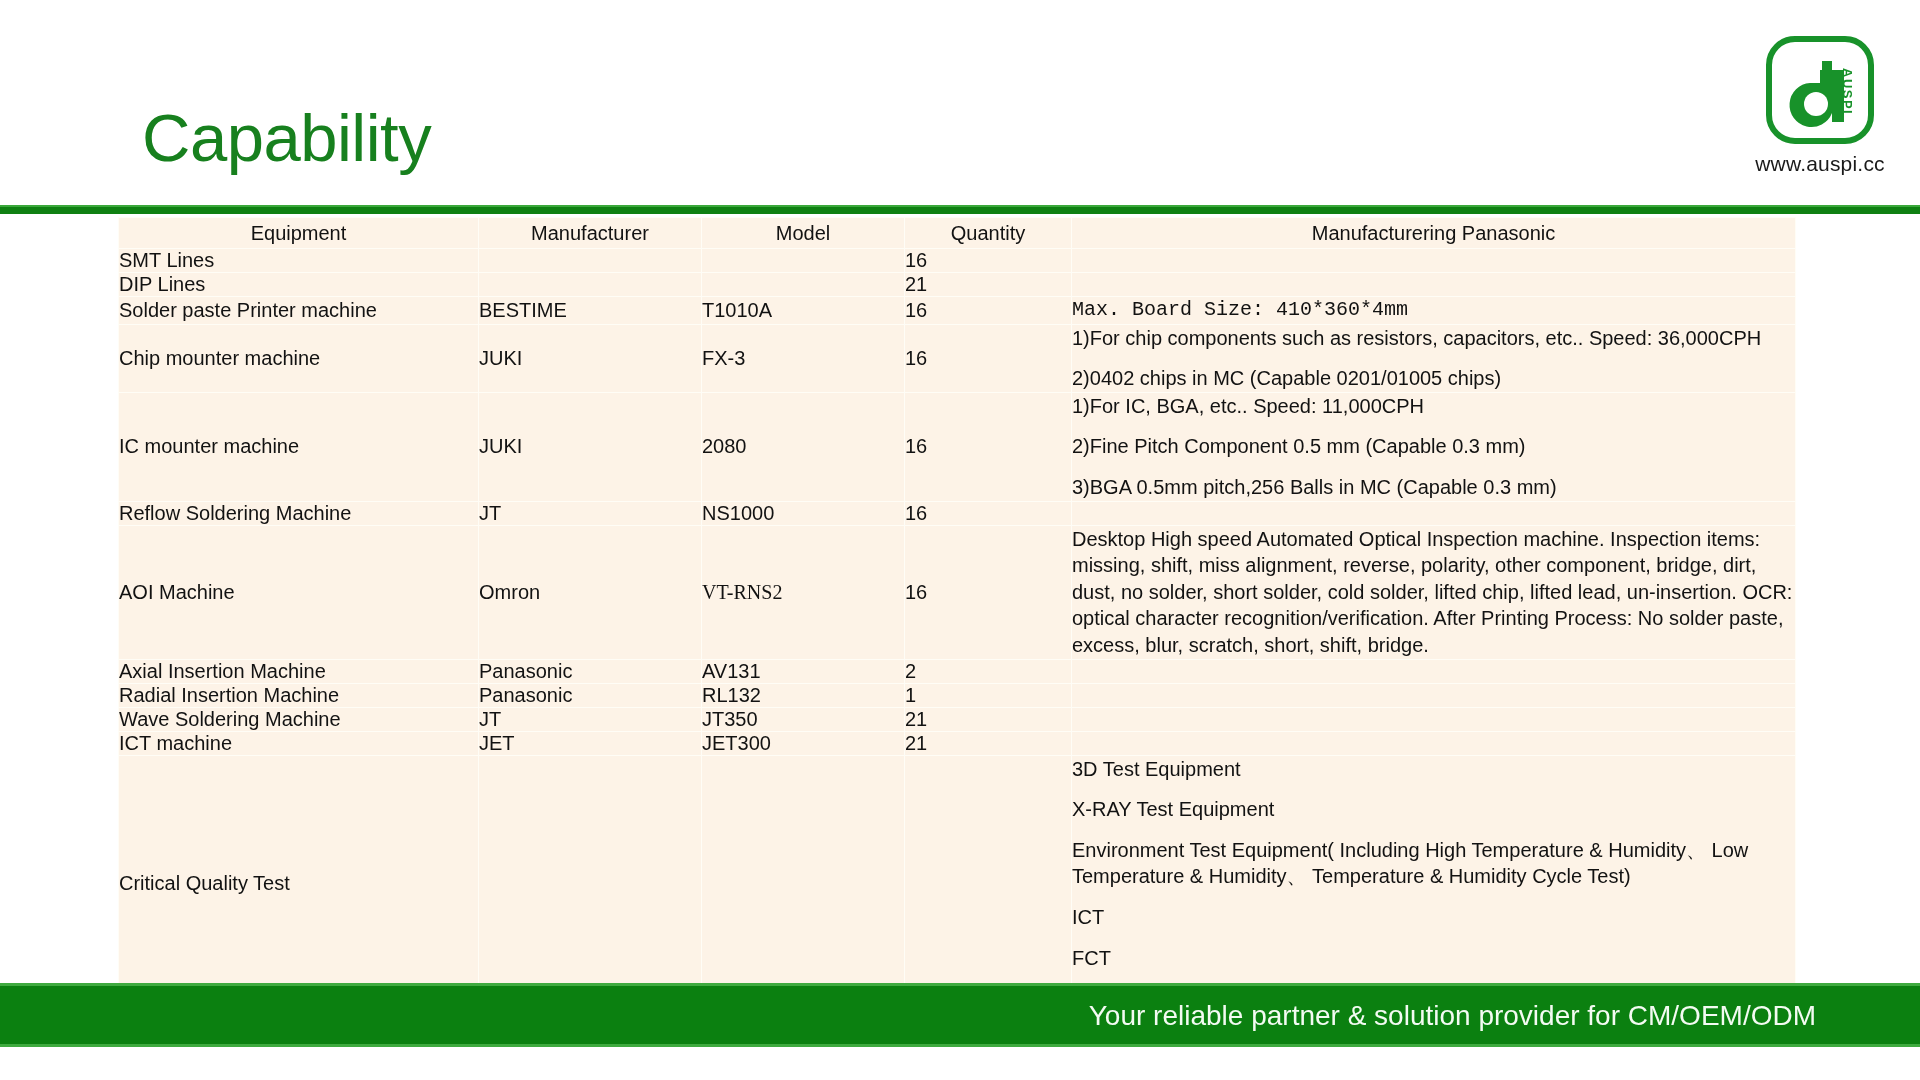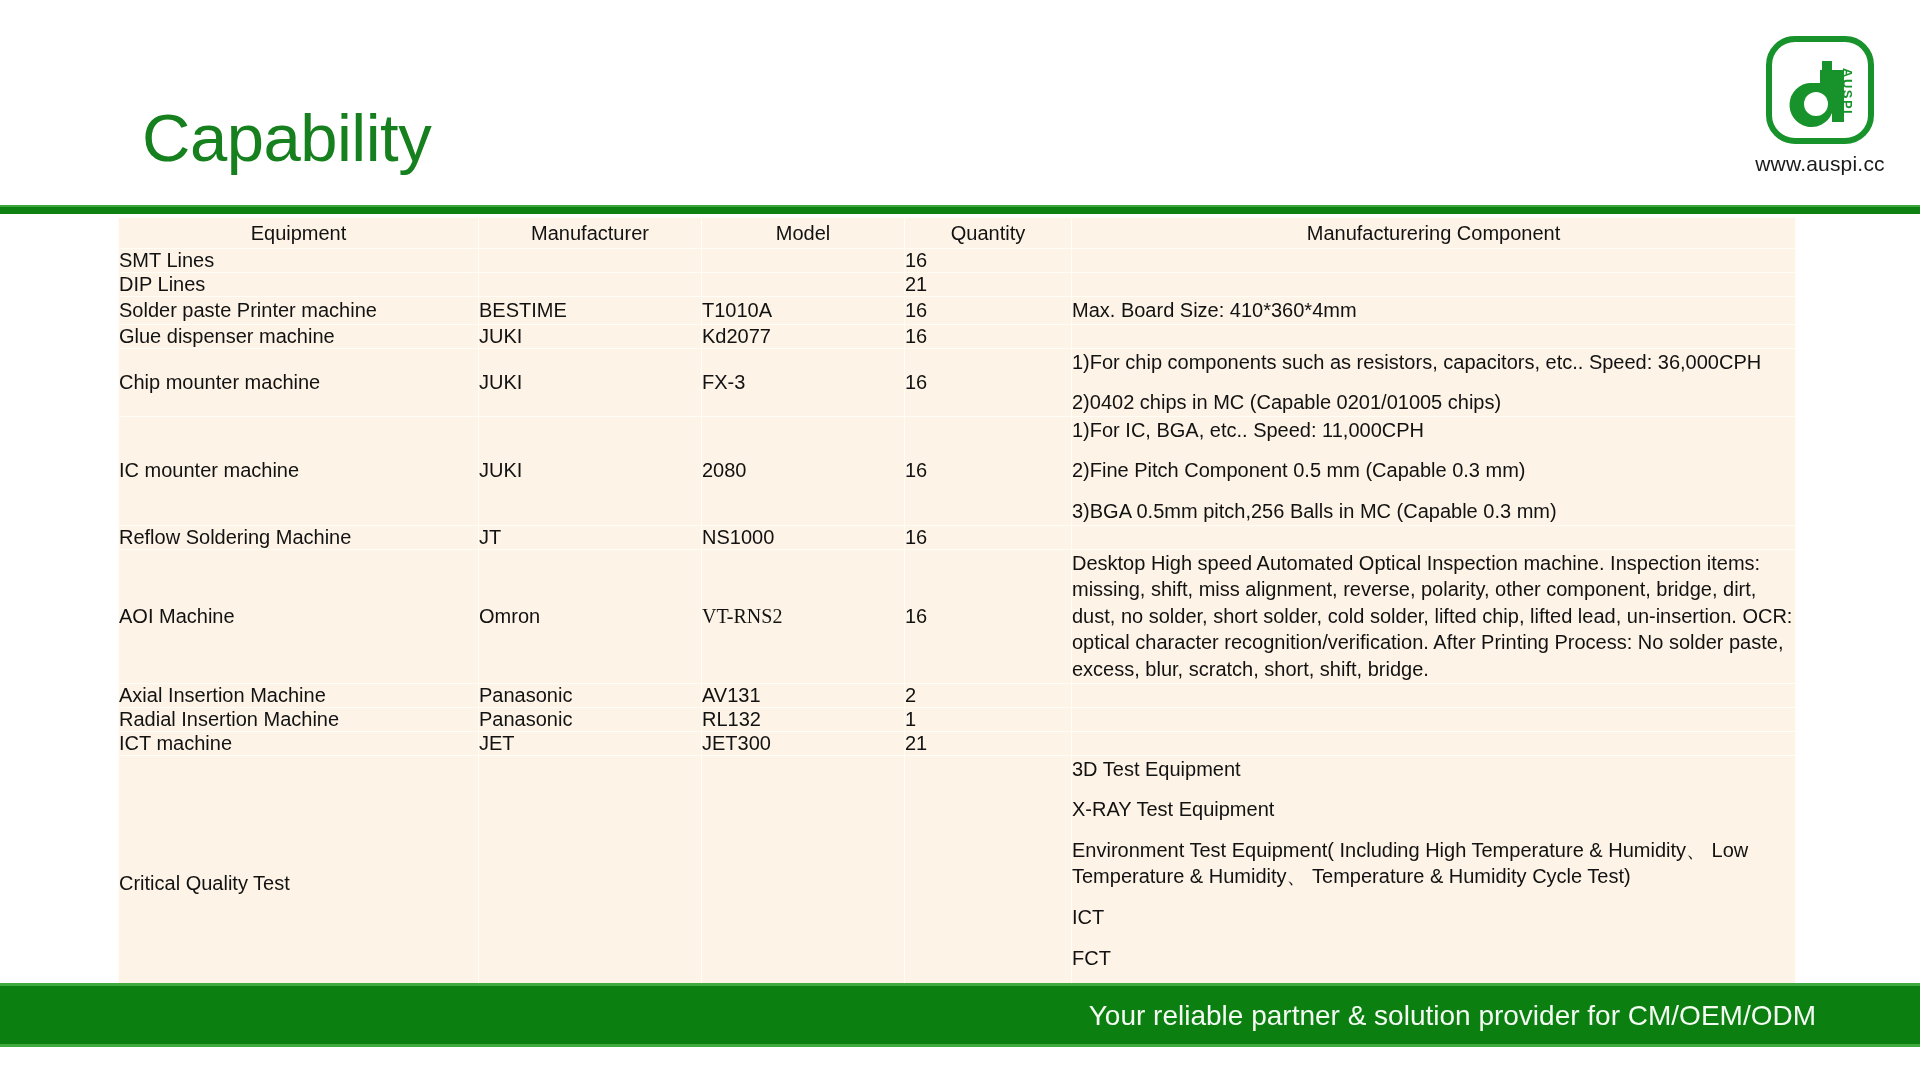--- a/index.html
+++ b/index.html
@@ -176,21 +176,21 @@
     <col class="c-model">
     <col class="c-quantity">
     <col class="c-capability">
   </colgroup>
   <thead>
     <tr>
       <th>Equipment</th>
       <th>Manufacturer</th>
       <th>Model</th>
       <th>Quantity</th>
-      <th>Manufacturering Component</th>
+      <th>Manufacturering Panasonic</th>
     </tr>
   </thead>
   <tbody id="table-body">
       <tr>
         <td class="cell-equip" style="height: 23px;">SMT Lines</td>
         <td class="cell-center" style="height: 23px;"></td>
         <td class="cell-center" style="height: 23px;"></td>
         <td class="cell-center" style="height: 23px;">16</td>
         <td class="cell-cap" style="height: 23px;"></td>
       </tr>
@@ -199,30 +199,23 @@
         <td class="cell-center" style="height: 23px;"></td>
         <td class="cell-center" style="height: 23px;"></td>
         <td class="cell-center" style="height: 23px;">21</td>
         <td class="cell-cap" style="height: 23px;"></td>
       </tr>
       <tr>
         <td class="cell-equip" style="height: 23px;">Solder paste Printer machine</td>
         <td class="cell-center" style="height: 23px;">BESTIME</td>
         <td class="cell-center" style="height: 23px;">T1010A</td>
         <td class="cell-center" style="height: 23px;">16</td>
-        <td class="cell-cap" style="height: 23px;">
+        <td class="cell-cap" style="height: 23px; font-family: Liberation Mono, monospace;">
           <span class="cap-line">Max. Board Size: 410*360*4mm</span>
         </td>
-      </tr>
-      <tr>
-        <td class="cell-equip" style="height: 23px;">Glue dispenser machine</td>
-        <td class="cell-center" style="height: 23px;">JUKI</td>
-        <td class="cell-center" style="height: 23px;">Kd2077</td>
-        <td class="cell-center" style="height: 23px;">16</td>
-        <td class="cell-cap" style="height: 23px;"></td>
       </tr>
       <tr>
         <td class="cell-equip" style="height: 58px;">Chip mounter machine</td>
         <td class="cell-center" style="height: 58px;">JUKI</td>
         <td class="cell-center" style="height: 58px;">FX-3</td>
         <td class="cell-center" style="height: 58px;">16</td>
         <td class="cell-cap" style="height: 58px;">
           <span class="cap-line">1)For chip components such as resistors, capacitors, etc.. Speed: 36,000CPH</span>
           <span class="cap-line cap-gap">2)0402 chips in MC (Capable 0201/01005 chips)</span>
         </td>
@@ -259,20 +252,27 @@
         <td class="cell-center" style="height: 23px;">Panasonic</td>
         <td class="cell-center" style="height: 23px;">AV131</td>
         <td class="cell-center" style="height: 23px;">2</td>
         <td class="cell-cap" style="height: 23px;"></td>
       </tr>
       <tr>
         <td class="cell-equip" style="height: 23px;">Radial Insertion Machine</td>
         <td class="cell-center" style="height: 23px;">Panasonic</td>
         <td class="cell-center" style="height: 23px;">RL132</td>
         <td class="cell-center" style="height: 23px;">1</td>
+        <td class="cell-cap" style="height: 23px;"></td>
+      </tr>
+      <tr>
+        <td class="cell-equip" style="height: 23px;">Wave Soldering Machine</td>
+        <td class="cell-center" style="height: 23px;">JT</td>
+        <td class="cell-center" style="height: 23px;">JT350</td>
+        <td class="cell-center" style="height: 23px;">21</td>
         <td class="cell-cap" style="height: 23px;"></td>
       </tr>
       <tr>
         <td class="cell-equip" style="height: 23px;">ICT machine</td>
         <td class="cell-center" style="height: 23px;">JET</td>
         <td class="cell-center" style="height: 23px; margin-top: 39px;">JET300</td>
         <td class="cell-center" style="height: 23px;">21</td>
         <td class="cell-cap" style="height: 23px;"></td>
       </tr>
       <tr>

